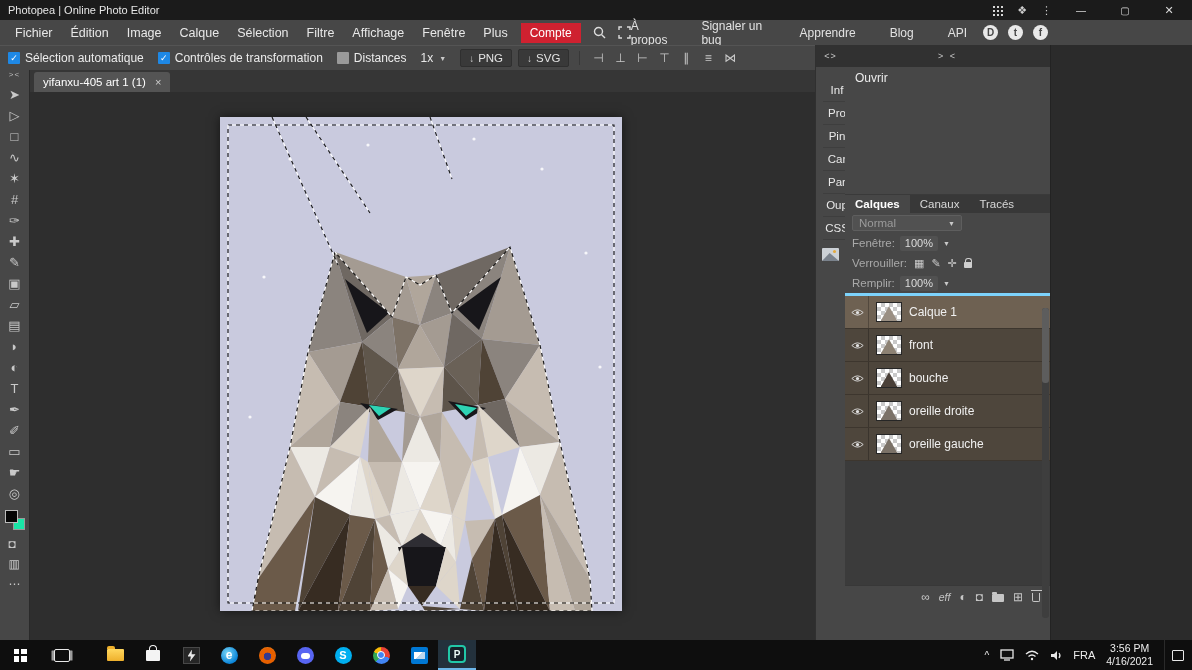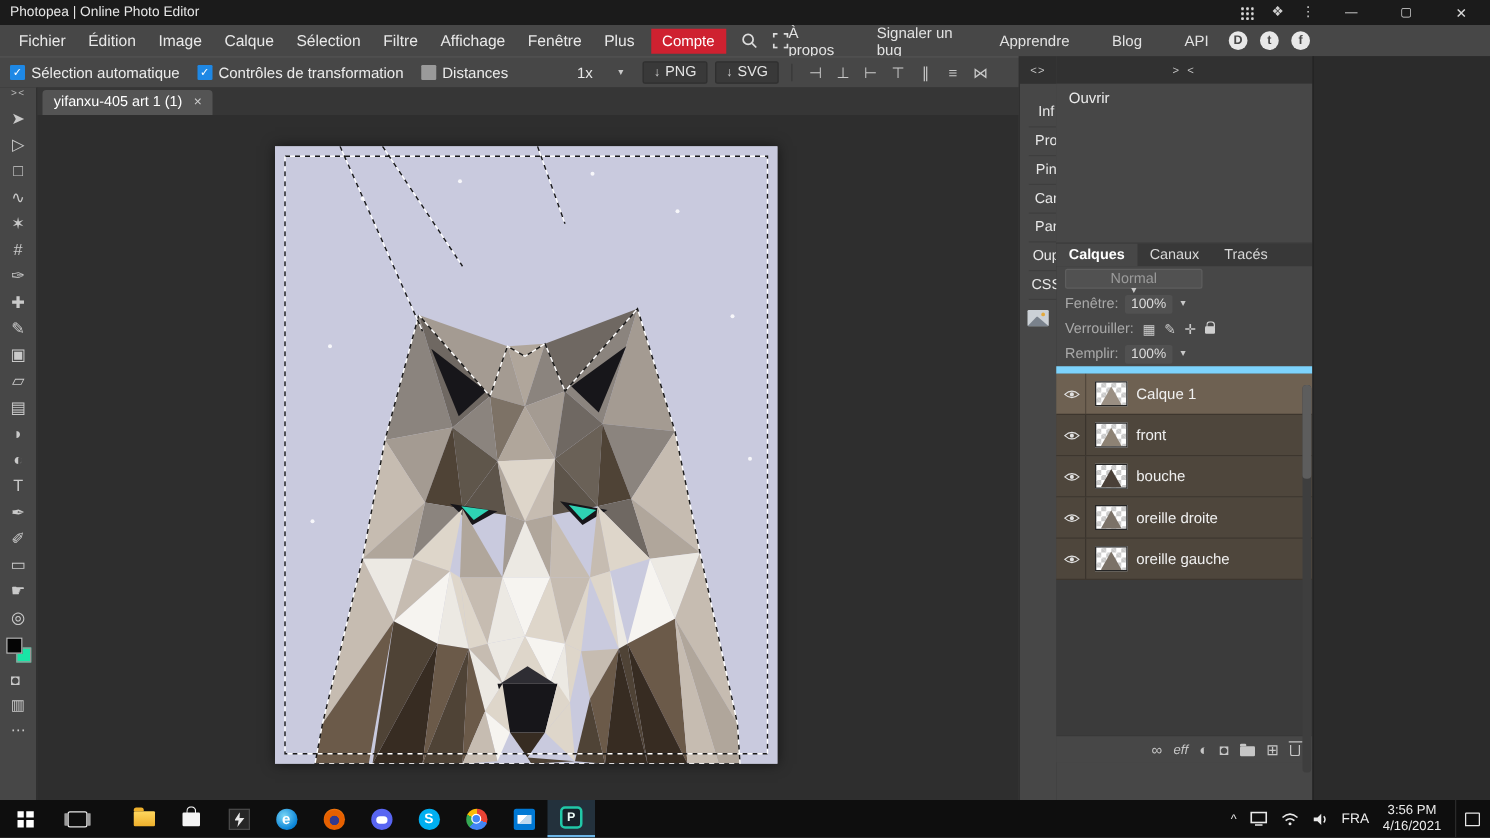--- a/index.html
+++ b/index.html
@@ -35,21 +35,21 @@
 
   
   .optionsbar { position:absolute; left:0; top:45px; width:815px; height:25px; background:#474747;
     border-top:1px solid #545454; display:flex; align-items:center; gap:10px; padding:0 8px; }
   #opt-checks { display:flex; align-items:center; gap:14px; }
   .opt-check { display:flex; align-items:center; gap:5px; }
   .cb { width:12px; height:12px; background:#9a9a9a; color:#fff; font-size:9px; line-height:12px;
     text-align:center; border-radius:1px; }
   .cb.on { background:#1e88e5; }
   .cb-lbl { color:#ececec; font-size:12px; }
-  .zoom-dd { display:flex; align-items:center; gap:19px; color:#e8e8e8; padding:0 4px;margin-left:41px; }
+  .zoom-dd { display:flex; align-items:center; gap:6px; color:#e8e8e8; padding:0 4px; }
   .caret { font-style:normal; font-size:7px; color:#c9c9c9; }
   #opt-export { display:flex; gap:6px; }
   .btn-export { display:flex; align-items:center; gap:4px; background:#393939; border:1px solid #2f2f2f;
     border-radius:2px; padding:2px 8px; color:#e3e3e3; font-size:11.5px; }
   .dl-ic { font-style:normal; font-size:10px; color:#c9c9c9; }
   #opt-align { display:flex; align-items:center; gap:6px; border-left:1px solid #383838; padding-left:10px; }
   .align-ic { width:16px; text-align:center; color:#c9c9c9; font-size:12px; }
 
   
   .tools { position:absolute; left:0; top:70px; width:30px; height:570px; background:#474747;
@@ -91,30 +91,30 @@
   .panels { position:absolute; left:845px; top:45px; width:205px; height:595px; background:#474747; }
   .panel-header { height:22px; background:#313131; color:#c7c7c7; font-size:9px; text-align:center;
     line-height:22px; letter-spacing:2px; }
   .ptabs { display:flex; background:#383838; height:18px; }
   .ptab { padding:0 10px; line-height:18px; font-size:11.5px; color:#d8d8d8; }
   .ptab.active { background:#474747; color:#fff; font-weight:bold; }
   .hist-body { height:128px; background:#474747; border-bottom:1px solid #3a3a3a; }
   .hist-item { padding:4px 10px; color:#ececec; font-size:12px; }
   .ctrl-row { display:flex; align-items:center; gap:5px; padding:2px 7px; height:20px; }
   .dd { display:flex; align-items:center; justify-content:space-between; width:110px; background:#515151;
-    border:1px solid #5e5e5e; border-radius:2px; padding:1px 6px; color:#9b9b9b; font-size:11.5px; height:16px;flex-direction:column; }
+    border:1px solid #5e5e5e; border-radius:2px; padding:1px 6px; color:#9b9b9b; font-size:11.5px; height:16px; }
   .plabel { color:#a9a9a9; font-size:11.5px; }
   .chip { background:#515151; border-radius:2px; padding:0 5px; color:#dcdcdc; font-size:11px; line-height:15px; }
   .lockset { display:flex; align-items:center; gap:7px; margin-left:2px; }
   .lk { color:#c9c9c9; font-size:11px; }
   .padlock { display:inline-block; width:8px; height:6px; background:#cfcfcf; border-radius:1px;
     position:relative; top:1px; }
   .padlock::before { content:""; position:absolute; left:1px; top:-4px; width:5px; height:4px;
     border:1.4px solid #cfcfcf; border-bottom:none; border-radius:3px 3px 0 0; }
-  #layers-list { border-top:6px solid #7dd3fc; }
+  #layers-list { border-top:3px solid #7dd3fc; }
   .layer-row { height:33px; display:flex; align-items:center; gap:7px; padding:0 6px;
     background:#4e463c; border-bottom:1px solid #3d362e; color:#f0f0f0; font-size:12px; }
   .layer-row.selected { background:#6e6152; }
   .eye { width:18px; display:flex; align-items:center; justify-content:center;
     border-right:1px solid rgba(0,0,0,.25); padding-right:4px; height:100%; }
   .thumb { width:26px; height:20px; border:1px solid #262626; position:relative; overflow:hidden;
     background:#fff;
     background-image:linear-gradient(45deg,#c9c9c9 25%,transparent 25%,transparent 75%,#c9c9c9 75%),
                      linear-gradient(45deg,#c9c9c9 25%,transparent 25%,transparent 75%,#c9c9c9 75%);
     background-size:8px 8px; background-position:0 0,4px 4px; }

